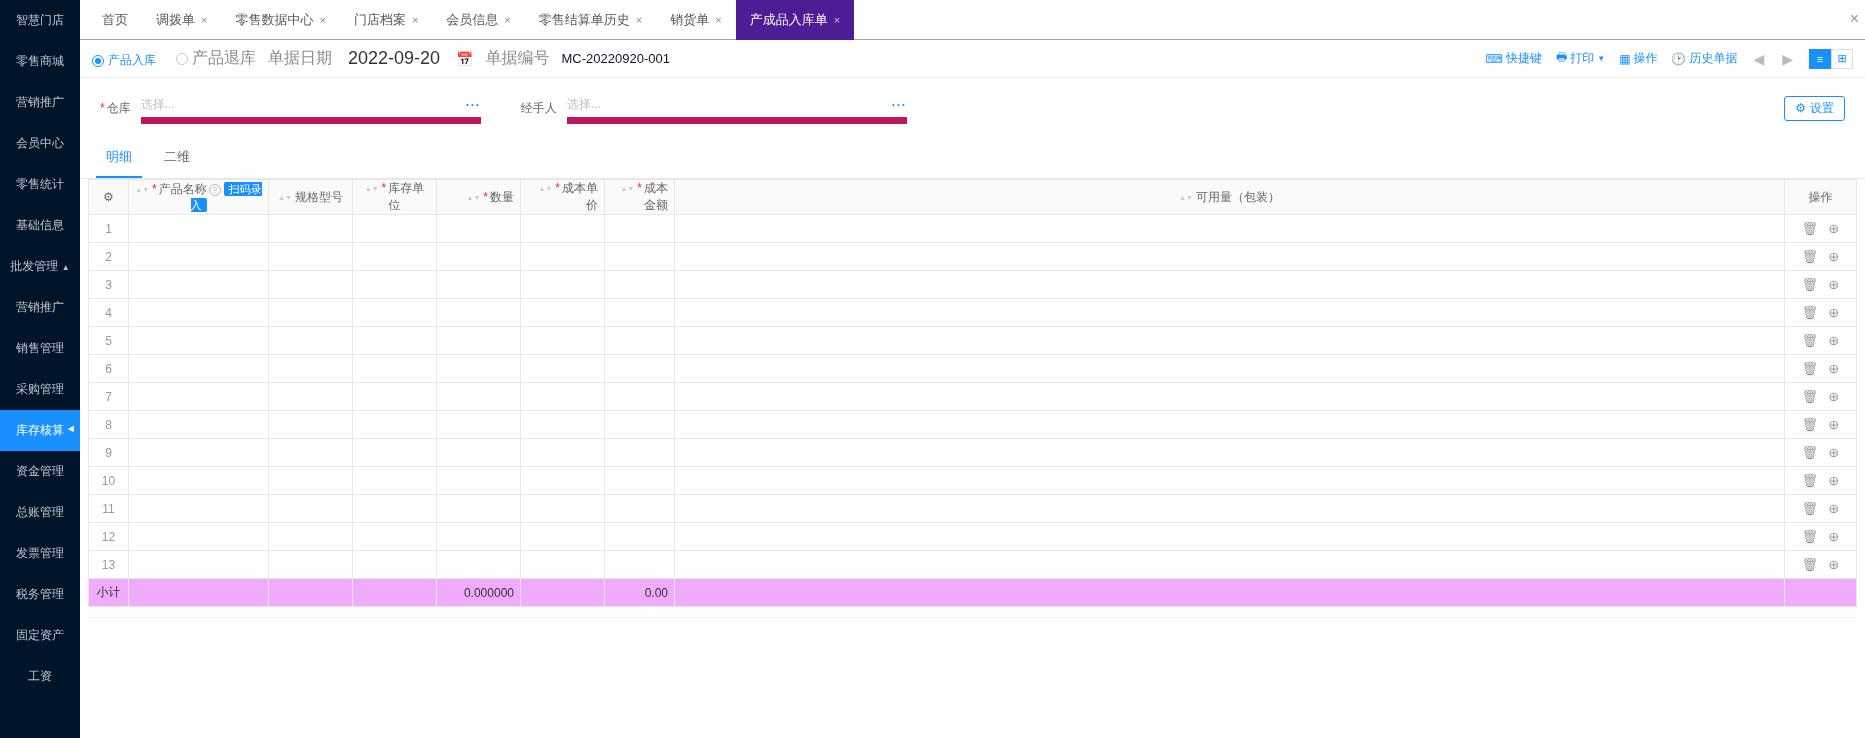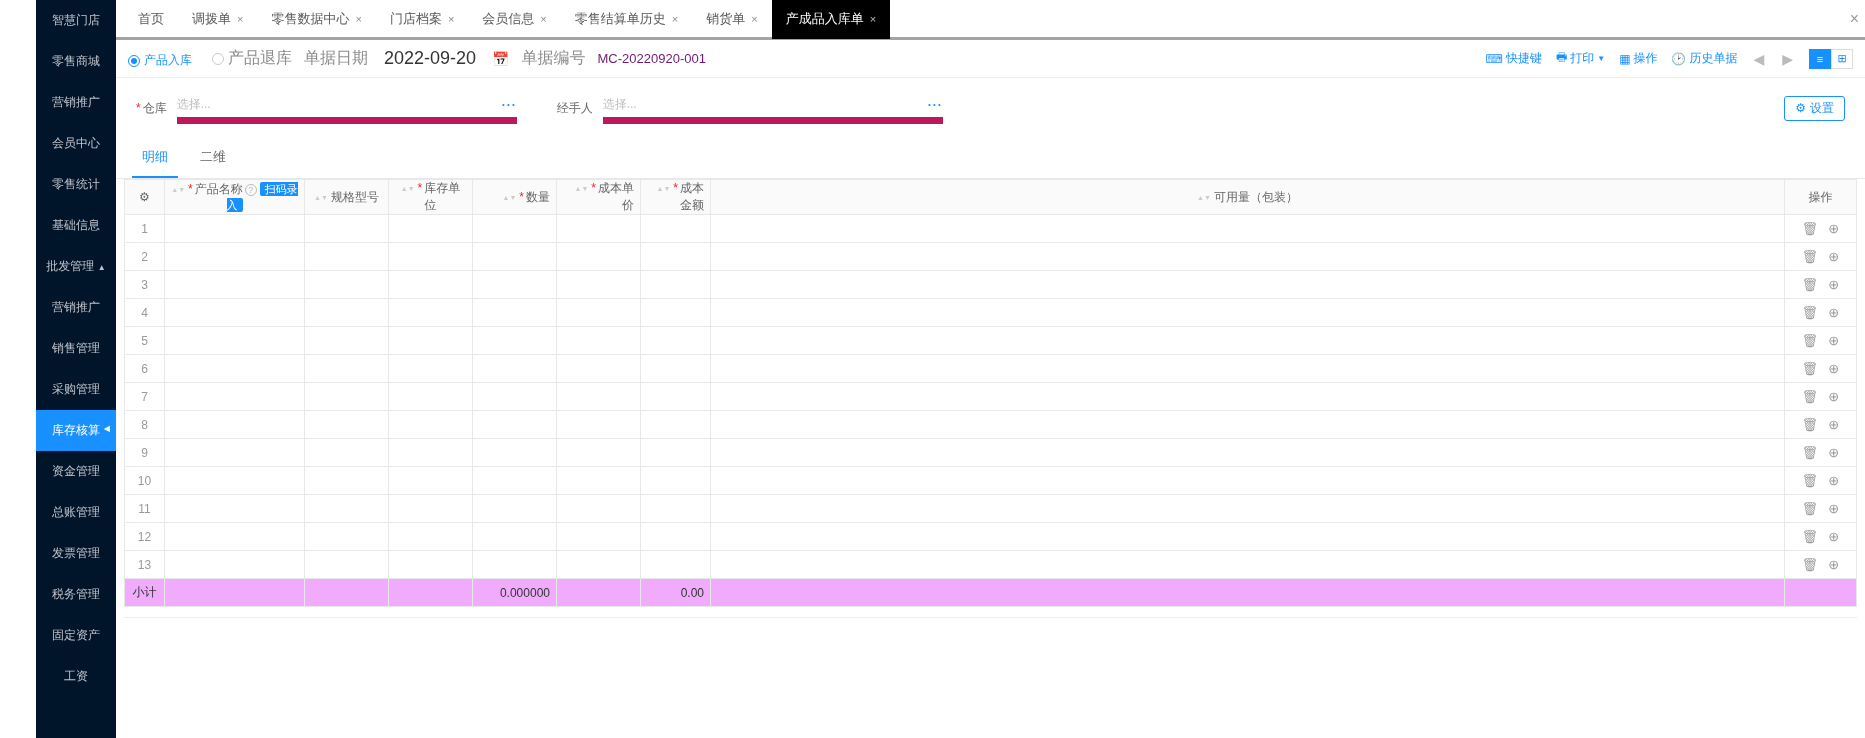--- a/index.html
+++ b/index.html
@@ -1,44 +1,44 @@
 <!DOCTYPE html>
 <html><head>
 <meta charset="utf-8">
 <style>
 * { box-sizing: border-box; margin: 0; padding: 0; }
 body { font-family: "Microsoft YaHei", sans-serif; font-size: 12px; color: #333; background: #fff; overflow: hidden; }
-.app { display: flex; height: 100vh; margin-left: 36px; }
+.app { display: flex; height: 100vh; }
 
 
 .sidebar { width: 80px; background: #001529; color: #aab; flex-shrink: 0; overflow-y: auto; }
 .sidebar-item { padding: 12px 8px; text-align: center; font-size: 12px; cursor: pointer; color: #c0c4cc; position: relative; }
 .sidebar-item.active { background: #1890ff; color: #fff; }
 
 
 .main { flex: 1; display: flex; flex-direction: column; overflow: hidden; }
 
 
-.tab-bar { display: flex; align-items: center; background: #fff; border-bottom: 3px solid #a3a3a3; height: 40px; padding-left: 8px; position: relative; }
+.tab-bar { display: flex; align-items: center; background: #fff; border-bottom: 1px solid #a3a3a3; height: 40px; padding-left: 8px; position: relative; }
 .tab { padding: 0 14px; height: 40px; line-height: 40px; font-size: 13px; color: #595959; cursor: pointer; display: flex; align-items: center; gap: 6px; }
-.tab.active { background: #000000; color: #fff; }
+.tab.active { background: #4c1d95; color: #fff; }
 .tab .close { font-size: 11px; opacity: .7; }
 .close-all { position: absolute; right: 6px; top: 10px; font-size: 16px; color: #999; cursor: pointer; }
 
 
 .doc-header { display: flex; align-items: center; padding: 8px 12px; border-bottom: 1px solid #eee; gap: 12px; background: #fff; }
 .radio-group { display: flex; align-items: flex-end; gap: 20px; }
 .radio { display: flex; align-items: center; gap: 4px; cursor: pointer; }
 .radio-circle { width: 12px; height: 12px; border: 1px solid #1890ff; border-radius: 50%; display: inline-flex; align-items: center; justify-content: center; }
 .radio-circle.on::after { content: ""; width: 6px; height: 6px; background: #1890ff; border-radius: 50%; }
 .radio-circle.off { border-color: #ccc; }
 .label-gray { color: #8c8c8c; font-size: 16px; }
 .date-value { font-size: 18px; color: #333; margin: 0 4px; }
 .cal-icon { color: #1890ff; font-size: 14px; cursor: pointer; }
-.doc-number { color: #701a75; font-size: 13px; }
+.doc-number { color: #0f172a; font-size: 13px; }
 
 .toolbar-right { margin-left: auto; display: flex; align-items: center; gap: 14px; color: #1890ff; font-size: 12px; }
 .tool-btn { display: flex; align-items: center; gap: 3px; cursor: pointer; }
 .nav-arrow { color: #bbb; font-size: 14px; cursor: pointer; padding: 0 2px; }
 .view-toggle { display: flex; }
 .view-btn { width: 22px; height: 20px; display: flex; align-items: center; justify-content: center; border: 1px solid #ddd; cursor: pointer; font-size: 11px; }
 .view-btn.active { background: #1890ff; color: #fff; border-color: #1890ff; }
 
 
 .select-row { display: flex; align-items: center; padding: 14px 20px; gap: 40px; background: #fff; }

